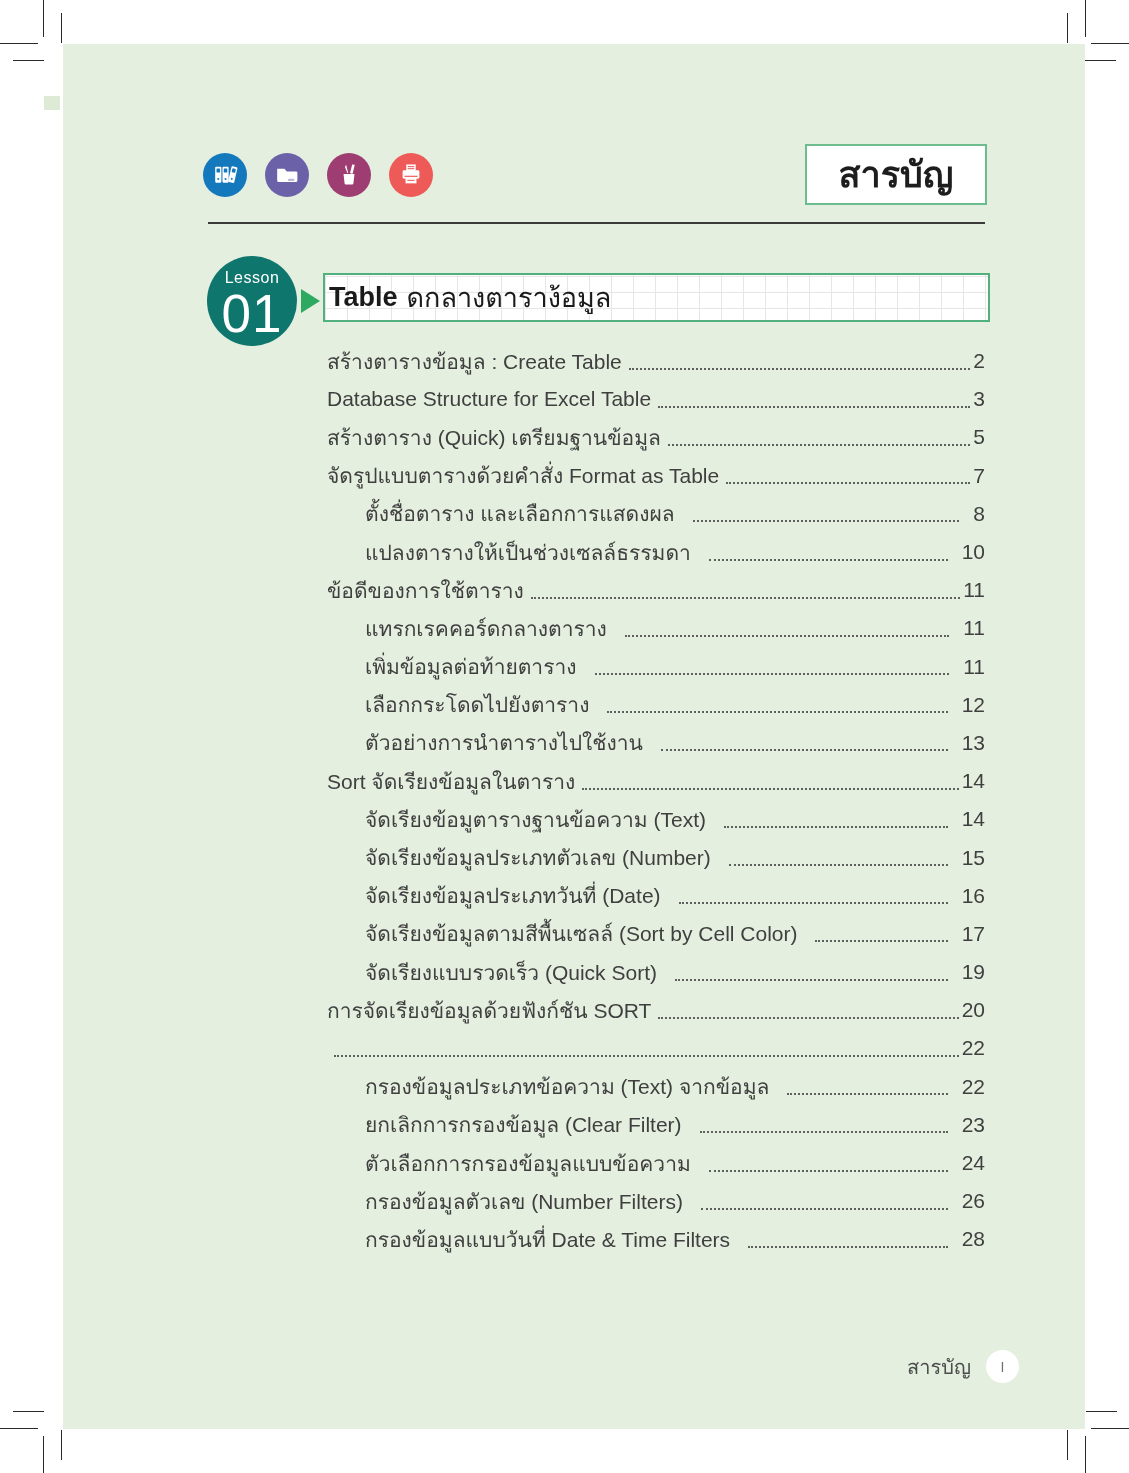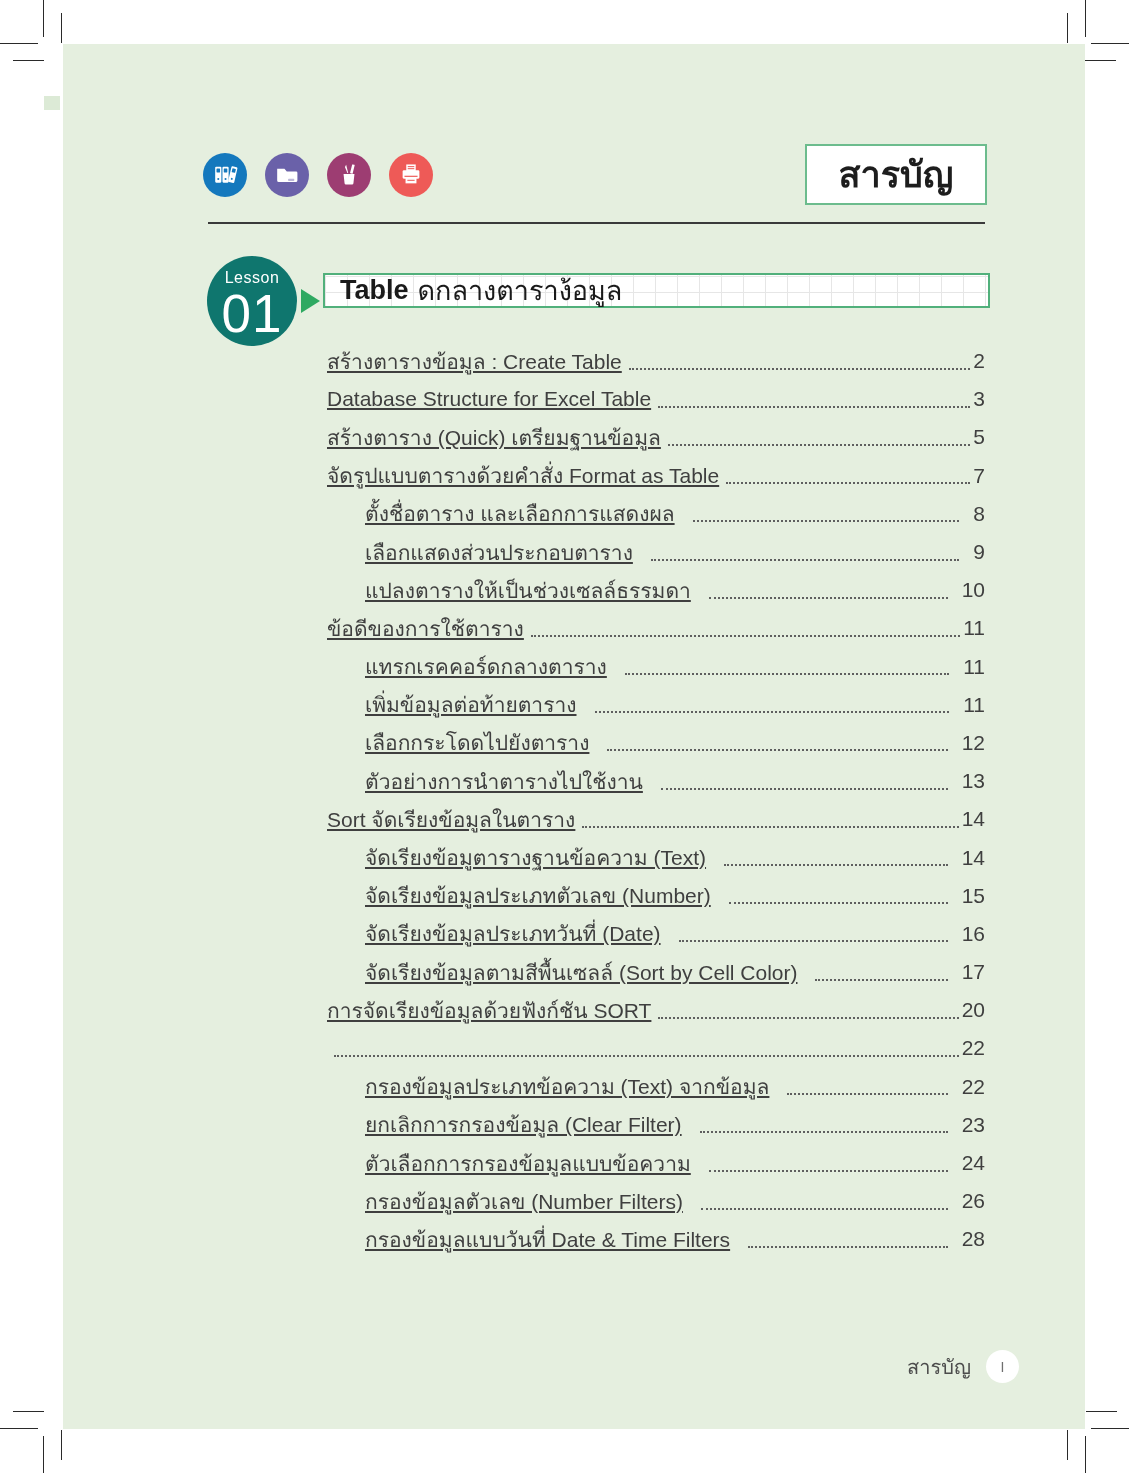--- a/index.html
+++ b/index.html
@@ -35,37 +35,37 @@
     background:#0f766e;color:#ffffff;text-align:center;
   }
   .lesson-label{margin-top:13px;font-size:16px;letter-spacing:0.5px;}
   .lesson-number{font-size:53px;line-height:1.0;letter-spacing:1px;}
   .lesson-arrow{
     position:absolute;left:238px;top:245px;width:0;height:0;
     border-left:19px solid #2ea961;border-top:12px solid transparent;border-bottom:12px solid transparent;
   }
   
   .chapter-box{
-    position:absolute;left:260px;top:229px;width:667px;height:35px;box-sizing:border-box;
+    position:absolute;left:260px;top:229px;width:667px;height:49px;box-sizing:border-box;
     background-color:#ffffff;
     background-image:
       linear-gradient(to right,#e6e6e6 1px,transparent 1px),
       linear-gradient(to bottom,#e6e6e6 1px,transparent 1px);
     background-size:22px 16px;background-position:0 1px;
     border:2px solid #51b07b;
-    display:flex;align-items:center;padding-left:15px;
+    display:flex;align-items:center;padding-left:4px;
     font-size:27px;color:#1a1a1a;
   }
   .chapter-en{font-weight:bold;}
   .chapter-th{margin-left:9px;}
   
   .toc{position:absolute;left:264px;top:298px;width:658px;}
   .toc-row{display:flex;align-items:center;height:38.2px;font-size:21px;color:#3f3f3f;}
   .toc-row.indent{padding-left:38px;gap:11px;}
-  .toc-label{white-space:nowrap;text-decoration:underline;}
+  .toc-label{white-space:nowrap;}
   .toc-leader{flex:1;height:15px;border-bottom:2.5px dotted #5f5f5f;margin:0 3px 0 7px;}
   .toc-page{white-space:nowrap;}
   
   .footer{position:absolute;top:1306px;right:66px;display:flex;align-items:center;gap:15px;}
   .footer-label{font-size:20px;color:#4c4c4c;}
   .footer-page-circle{
     width:33px;height:33px;border-radius:50%;background:#ffffff;
     display:flex;align-items:center;justify-content:center;font-size:14px;color:#6f6f6f;
   }
 </style>
@@ -165,25 +165,20 @@
         <span class="toc-label">จัดรูปแบบตารางด้วยคำสั่ง Format as Table</span>
         <span class="toc-leader"></span>
         <span class="toc-page">7</span>
       </div>
       <div class="toc-row indent">
         <span class="toc-label">ตั้งชื่อตาราง และเลือกการแสดงผล</span>
         <span class="toc-leader"></span>
         <span class="toc-page">8</span>
       </div>
       <div class="toc-row indent">
-        <span class="toc-label">เลือกแสดงส่วนประกอบตาราง</span>
-        <span class="toc-leader"></span>
-        <span class="toc-page">9</span>
-      </div>
-      <div class="toc-row indent">
         <span class="toc-label">แปลงตารางให้เป็นช่วงเซลล์ธรรมดา</span>
         <span class="toc-leader"></span>
         <span class="toc-page">10</span>
       </div>
       <div class="toc-row">
         <span class="toc-label">ข้อดีของการใช้ตาราง</span>
         <span class="toc-leader"></span>
         <span class="toc-page">11</span>
       </div>
       <div class="toc-row indent">
@@ -223,20 +218,25 @@
       </div>
       <div class="toc-row indent">
         <span class="toc-label">จัดเรียงข้อมูลประเภทวันที่ (Date)</span>
         <span class="toc-leader"></span>
         <span class="toc-page">16</span>
       </div>
       <div class="toc-row indent">
         <span class="toc-label">จัดเรียงข้อมูลตามสีพื้นเซลล์ (Sort by Cell Color) </span>
         <span class="toc-leader"></span>
         <span class="toc-page">17</span>
+      </div>
+      <div class="toc-row indent">
+        <span class="toc-label">จัดเรียงแบบรวดเร็ว (Quick Sort)</span>
+        <span class="toc-leader"></span>
+        <span class="toc-page">19</span>
       </div>
       <div class="toc-row">
         <span class="toc-label">การจัดเรียงข้อมูลด้วยฟังก์ชัน SORT</span>
         <span class="toc-leader"></span>
         <span class="toc-page">20</span>
       </div>
       <div class="toc-row">
         <span class="toc-leader"></span>
         <span class="toc-page">22</span>
       </div>

